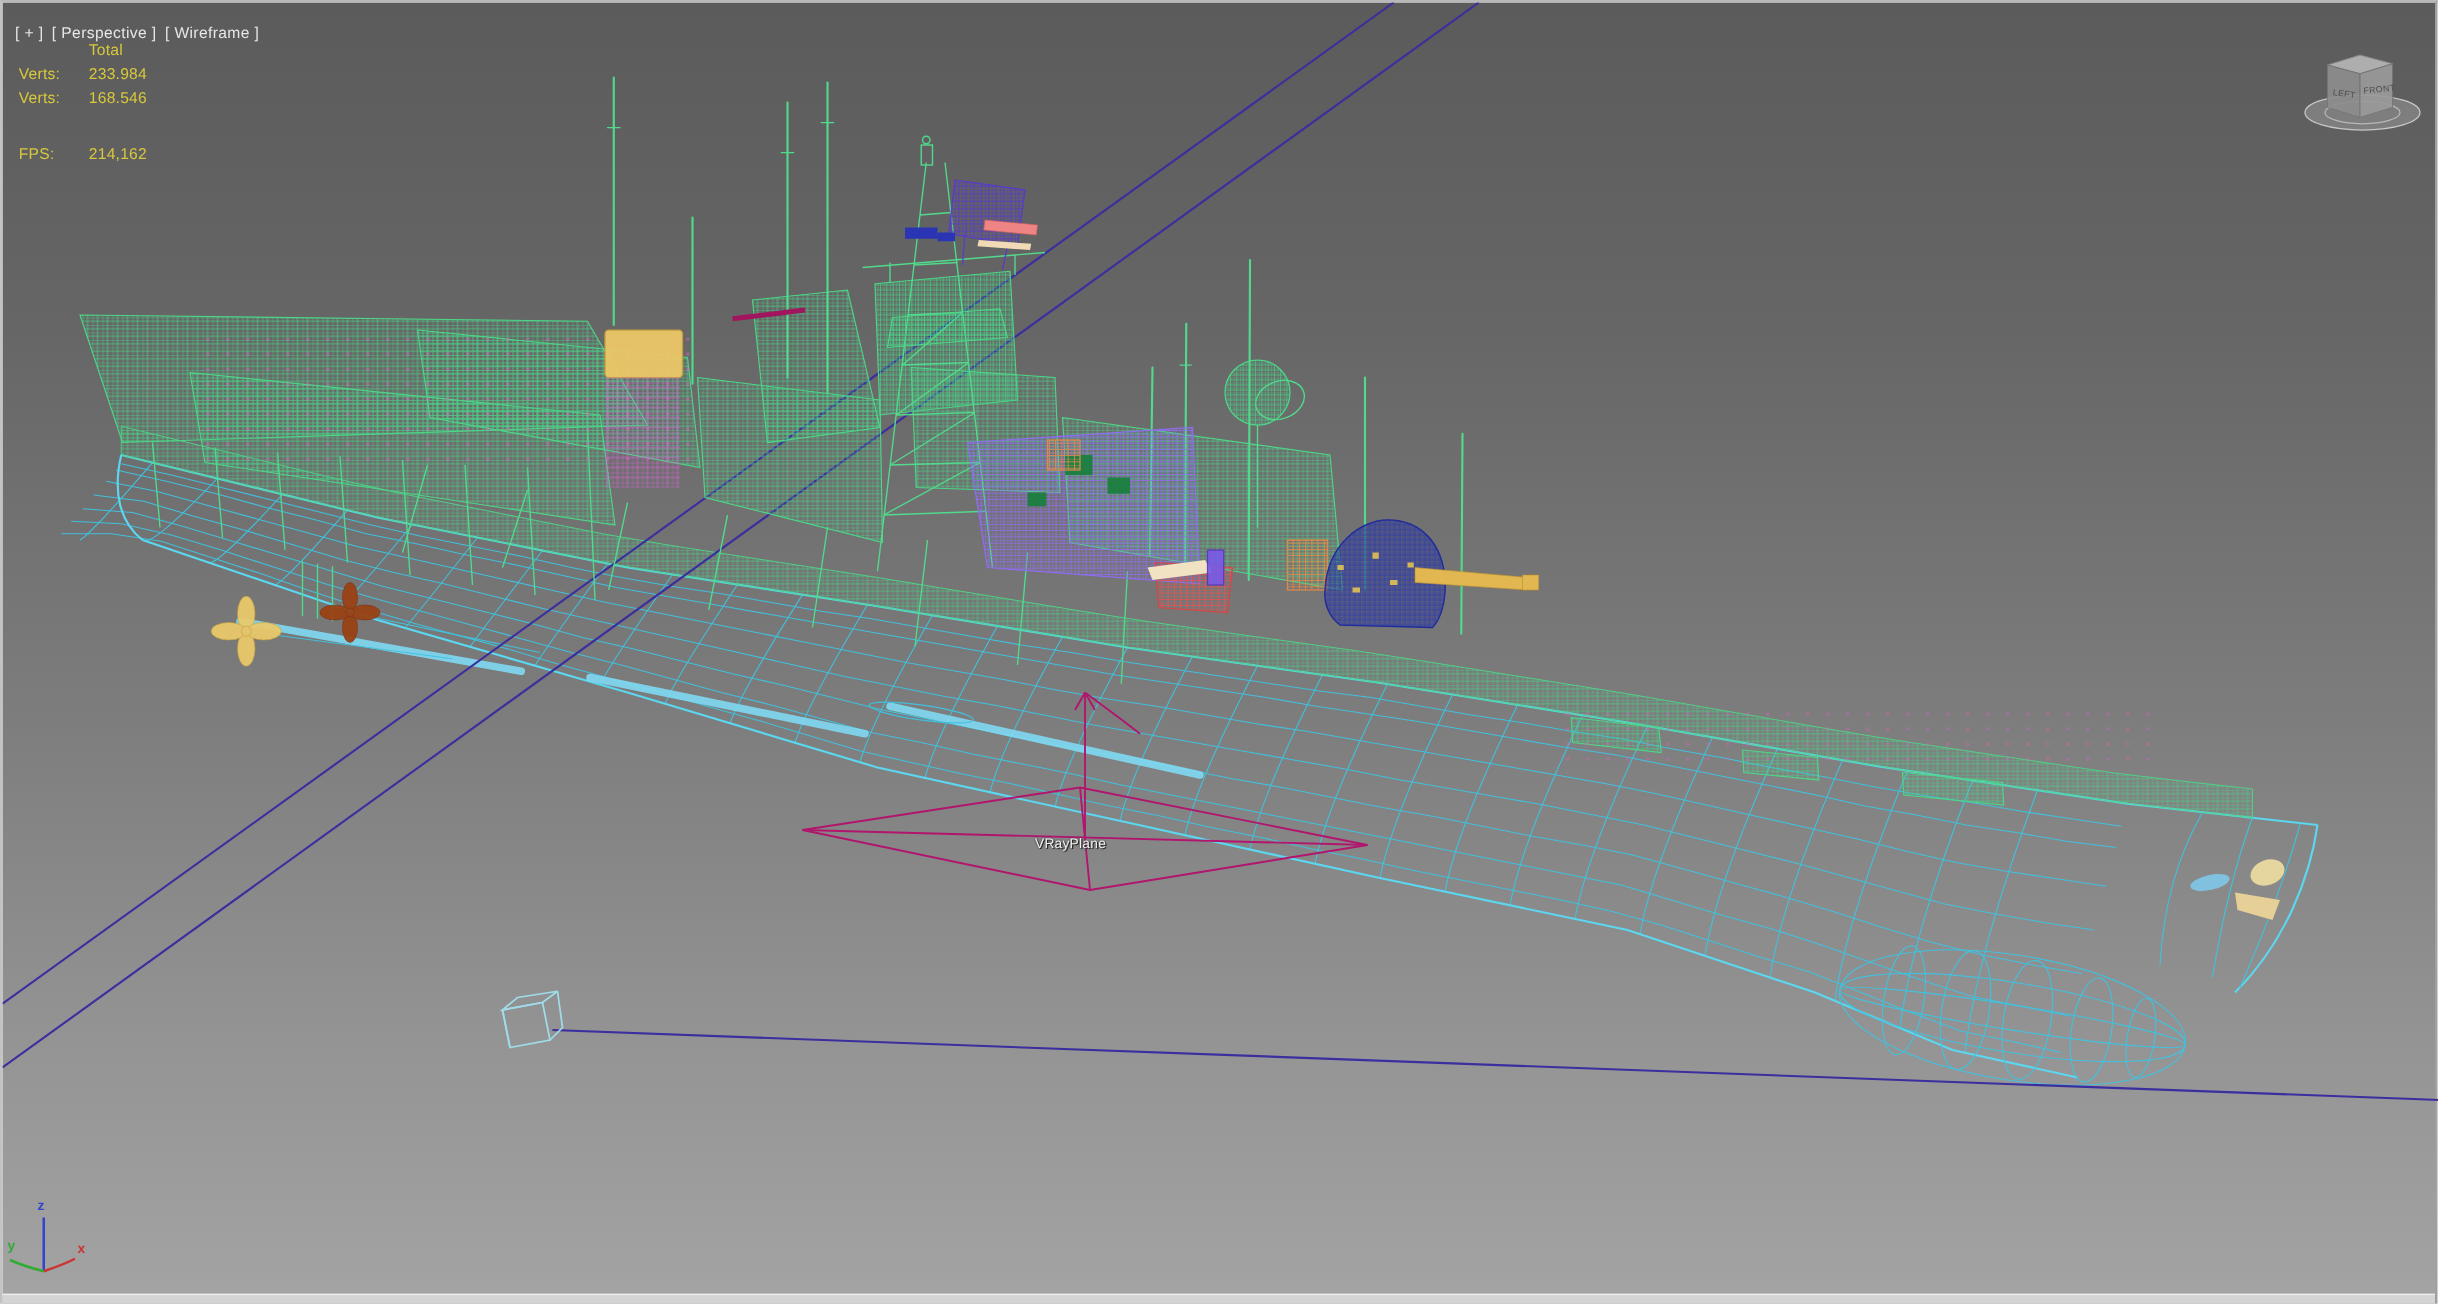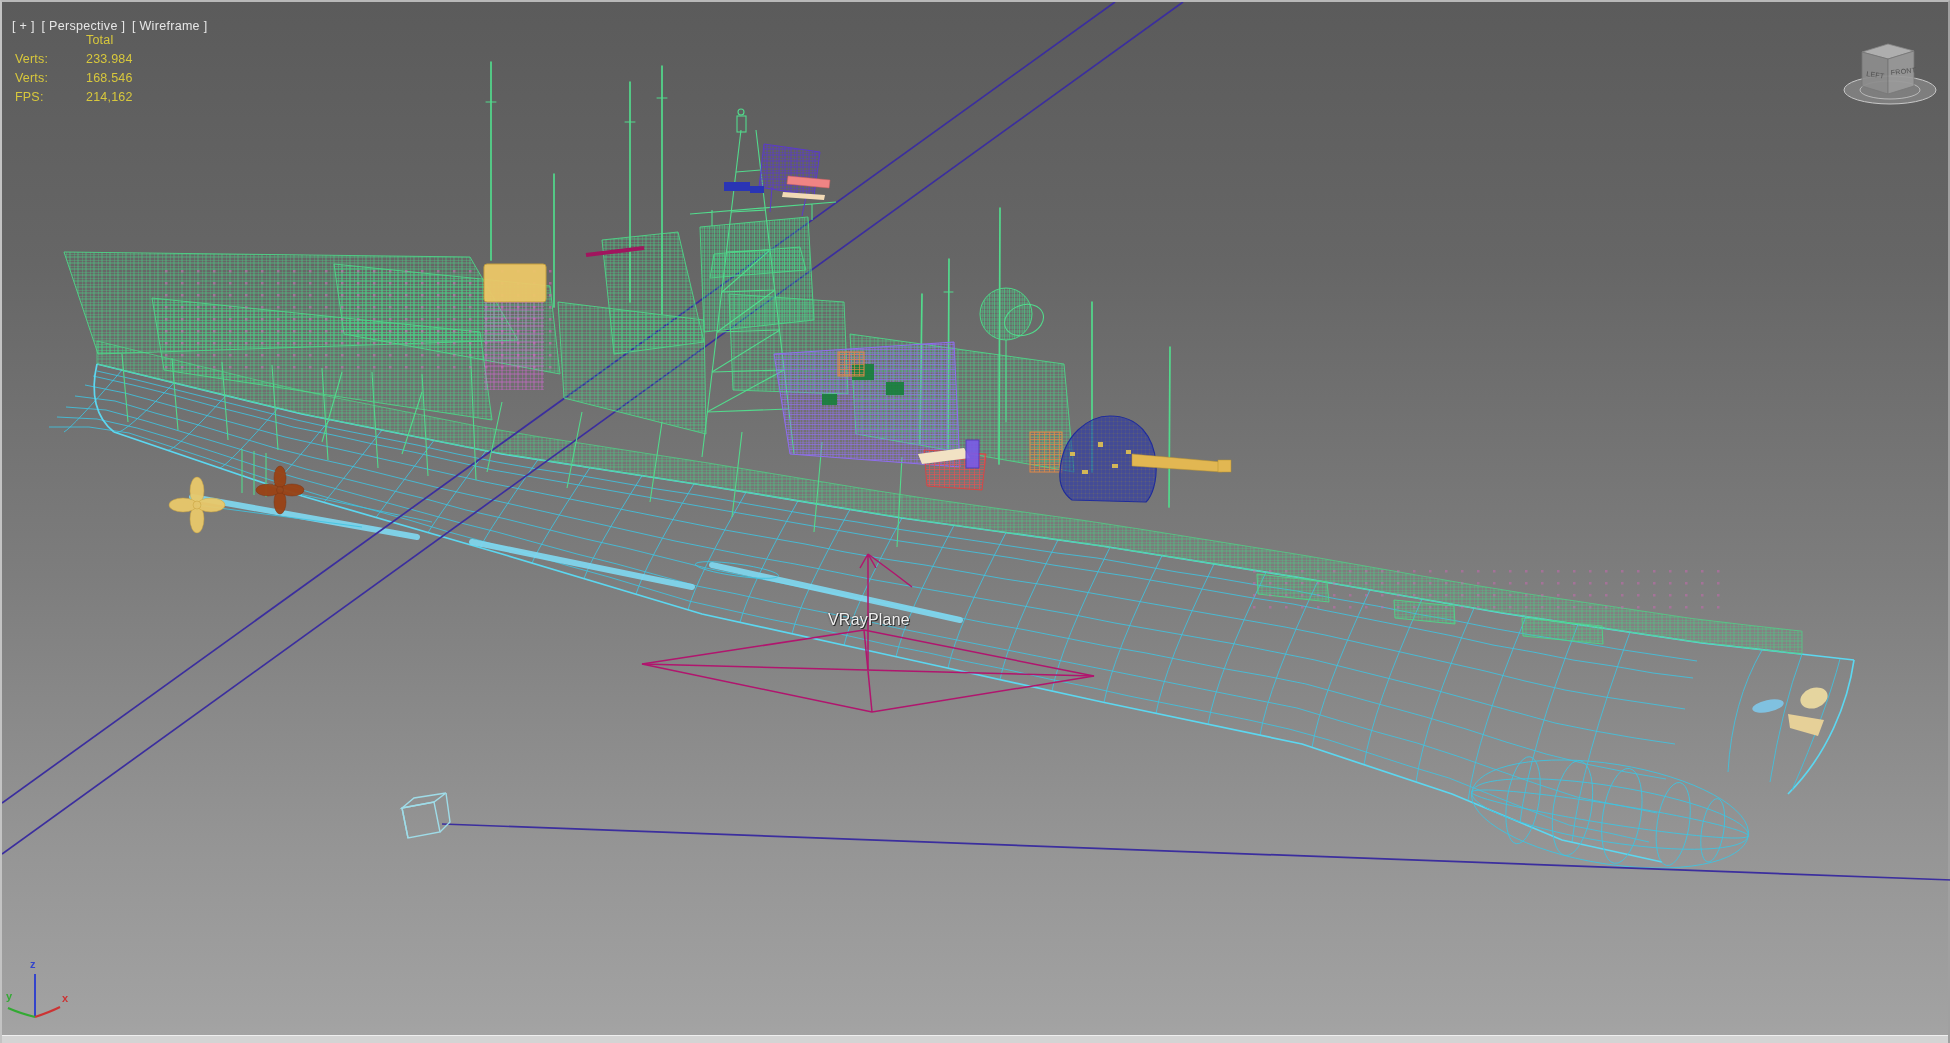--- a/index.html
+++ b/index.html
@@ -7,24 +7,24 @@
   #viewport{position:absolute;inset:0;
     background:linear-gradient(180deg,#5b5b5b 0%,#666 25%,#7d7d7d 55%,#949494 80%,#a2a2a2 98%,#a5a5a5 100%);
     border-left:2px solid #c3c3c3;border-top:2px solid #b8b8b8;border-right:2px solid #a0a0a0}
   #bottom-strip{position:absolute;left:0;right:0;bottom:0;height:8px;background:#d4d4d4;border-top:1px solid #efefef}
   #scene-svg{position:absolute;left:0;top:0;width:1950px;height:1043px}
   
   #vp-label{position:absolute;left:10px;top:17px;font-size:12.5px;color:#e6e6e6;letter-spacing:.3px}
   #vp-label span{margin-right:3px;cursor:pointer}
   
   #stats{position:absolute;left:13px;top:29px;color:#d8c83c;font-size:12.5px;line-height:19px;letter-spacing:.2px}
-  .srow{display:grid;grid-template-columns:56px auto;column-gap:15px;white-space:nowrap}
-  #fps-row{margin-top:0}
+  .srow{display:grid;grid-template-columns:56px auto;column-gap:0;white-space:nowrap}
+  #fps-row{margin-top:26px}
   
-  #vray-label{position:absolute;left:826px;top:609px;font-size:16px;color:#f0f0f0;
+  #vray-label{position:absolute;left:826px;top:667px;font-size:11px;color:#f0f0f0;
     text-shadow:1px 1px 0 #2a2a2a,0 0 2px #333;letter-spacing:.2px}
   
   .c1{stroke:#3fc3e0;stroke-width:.9;fill:none;opacity:.95}
   .c2{stroke:#5cd7f0;stroke-width:1.7;fill:none}
   .c3{stroke:#7fd9f2;stroke-width:6;fill:none;stroke-linecap:round;opacity:.9}
   .gq{fill:url(#pG);stroke:#4ed688;stroke-width:.9}
   .gq2{fill:url(#pG2);stroke:#4ed688;stroke-width:.9}
   .gln{stroke:#52da8c;stroke-width:1.1;fill:none}
   .ant{stroke:#52da8c;stroke-width:1.7;fill:none;stroke-linecap:round}
   .mag{stroke:#b1156e;stroke-width:1.5;fill:none}

